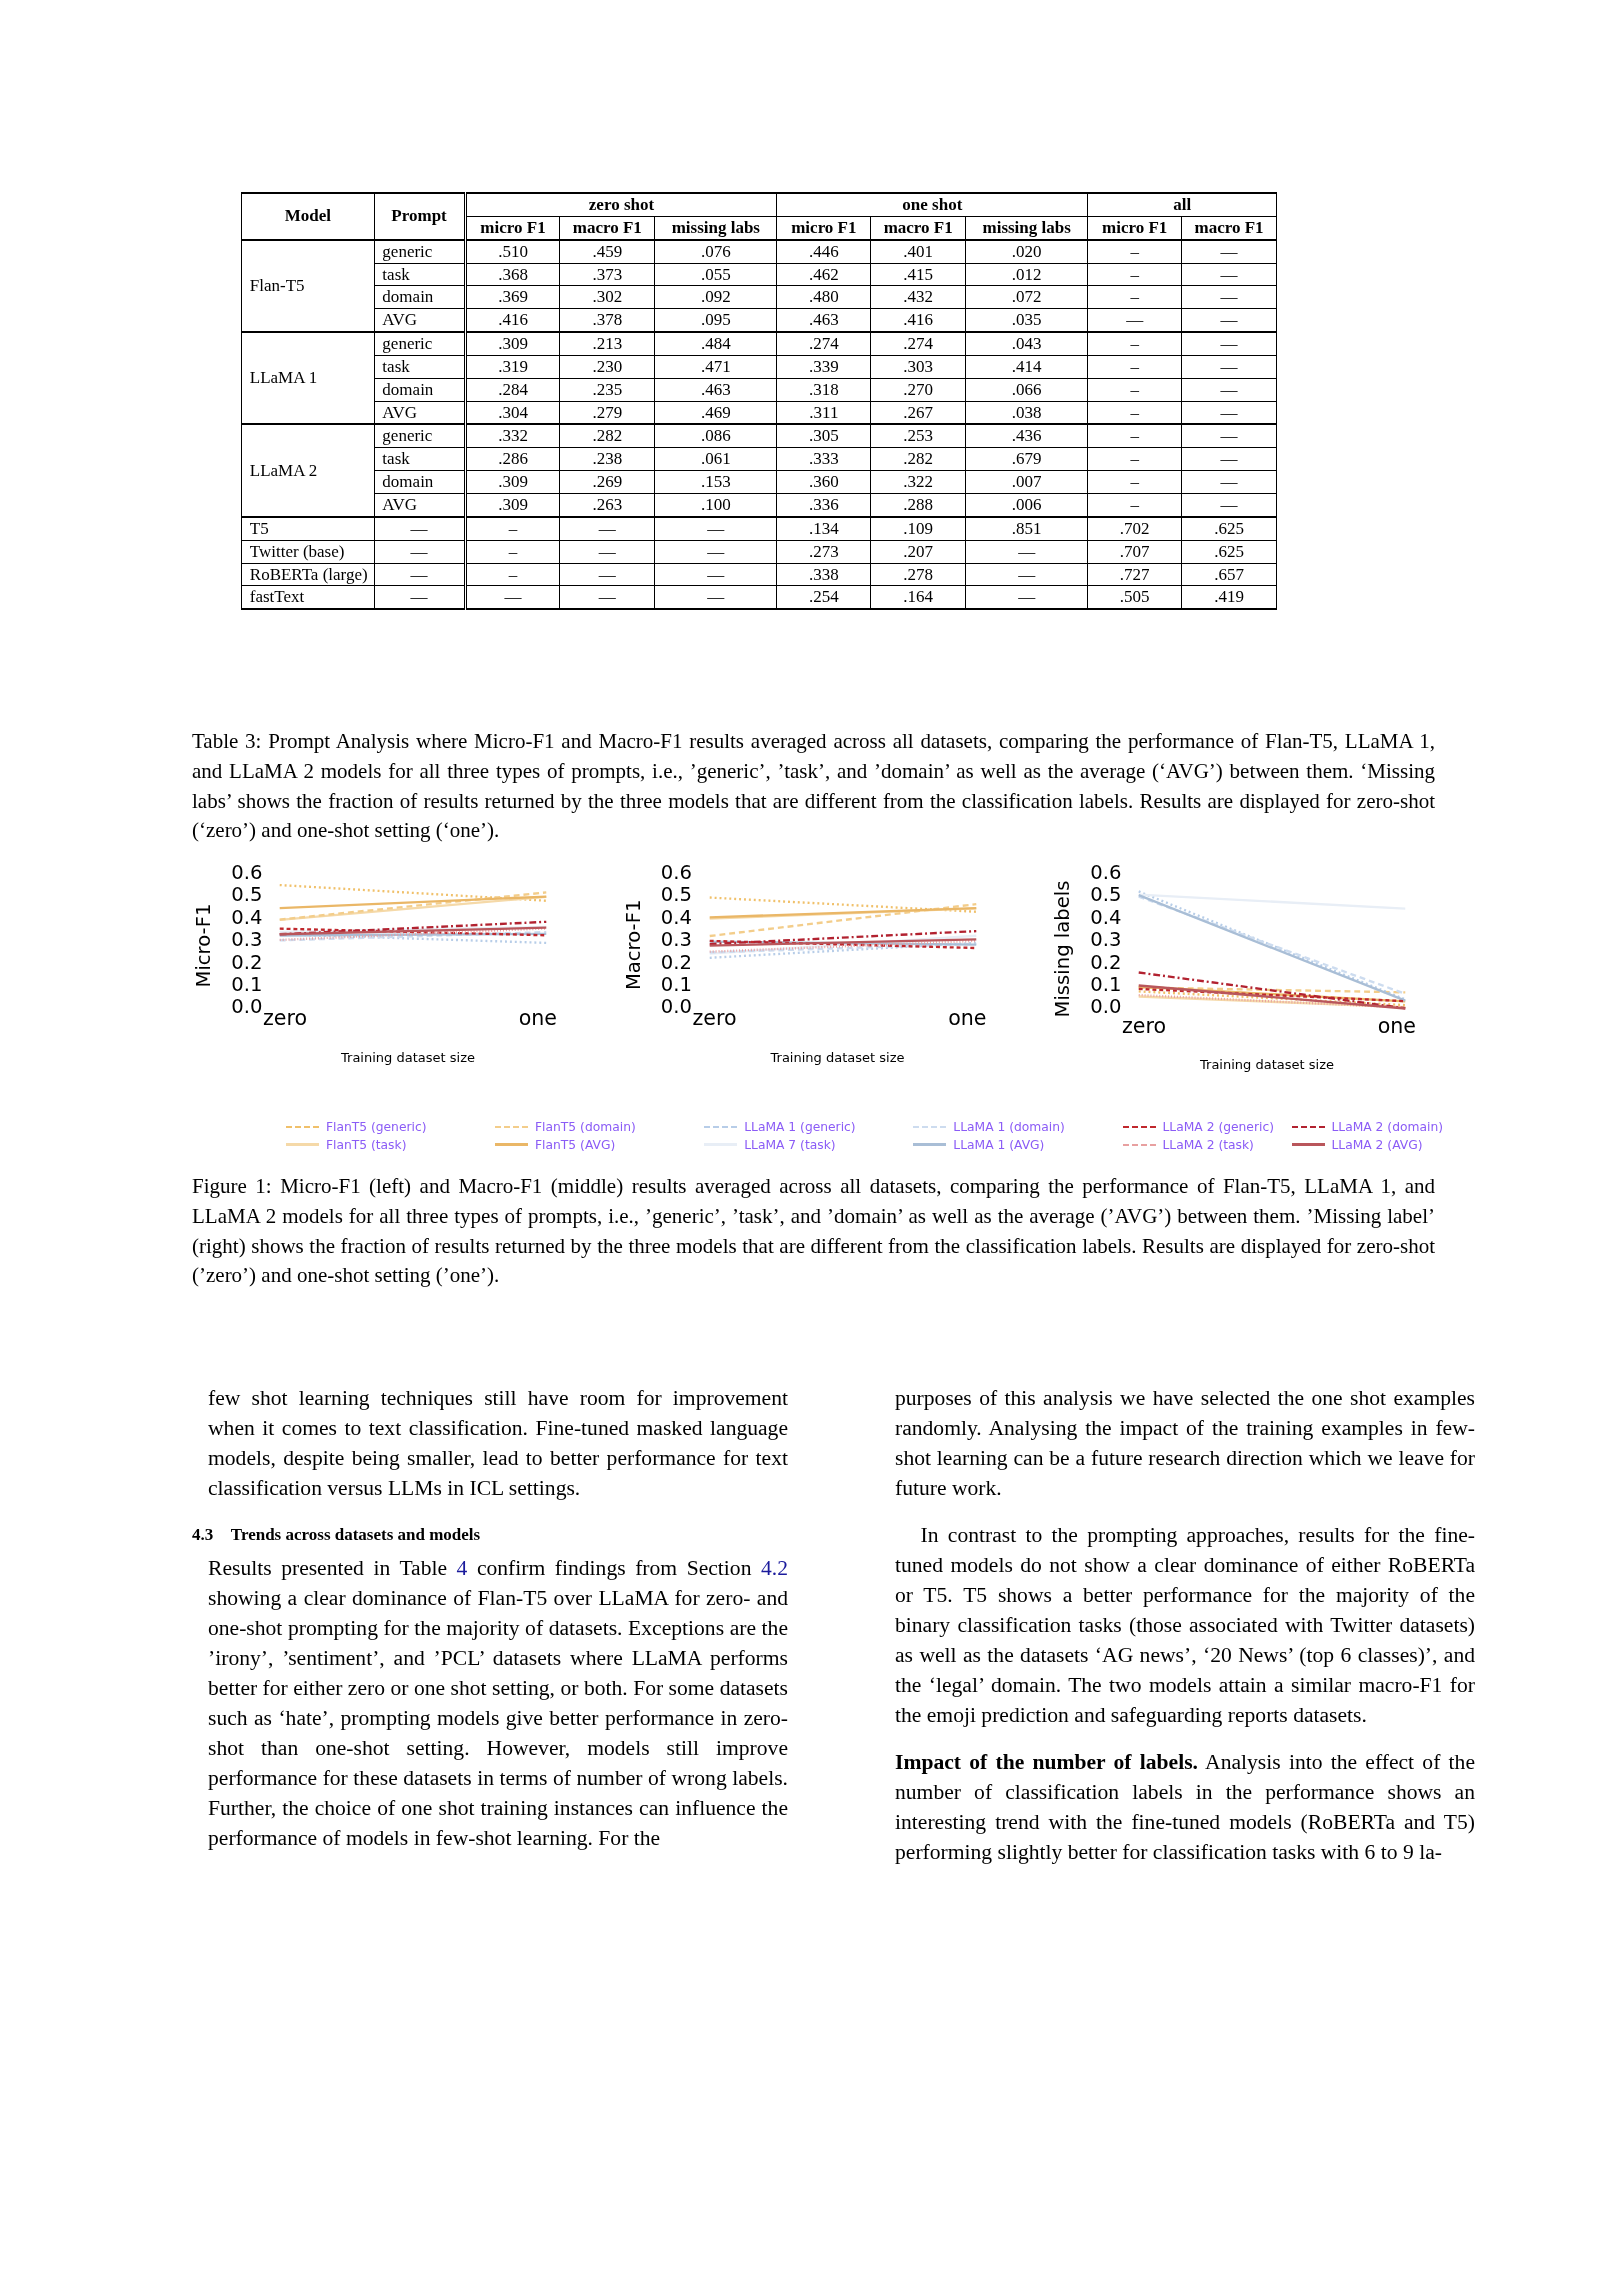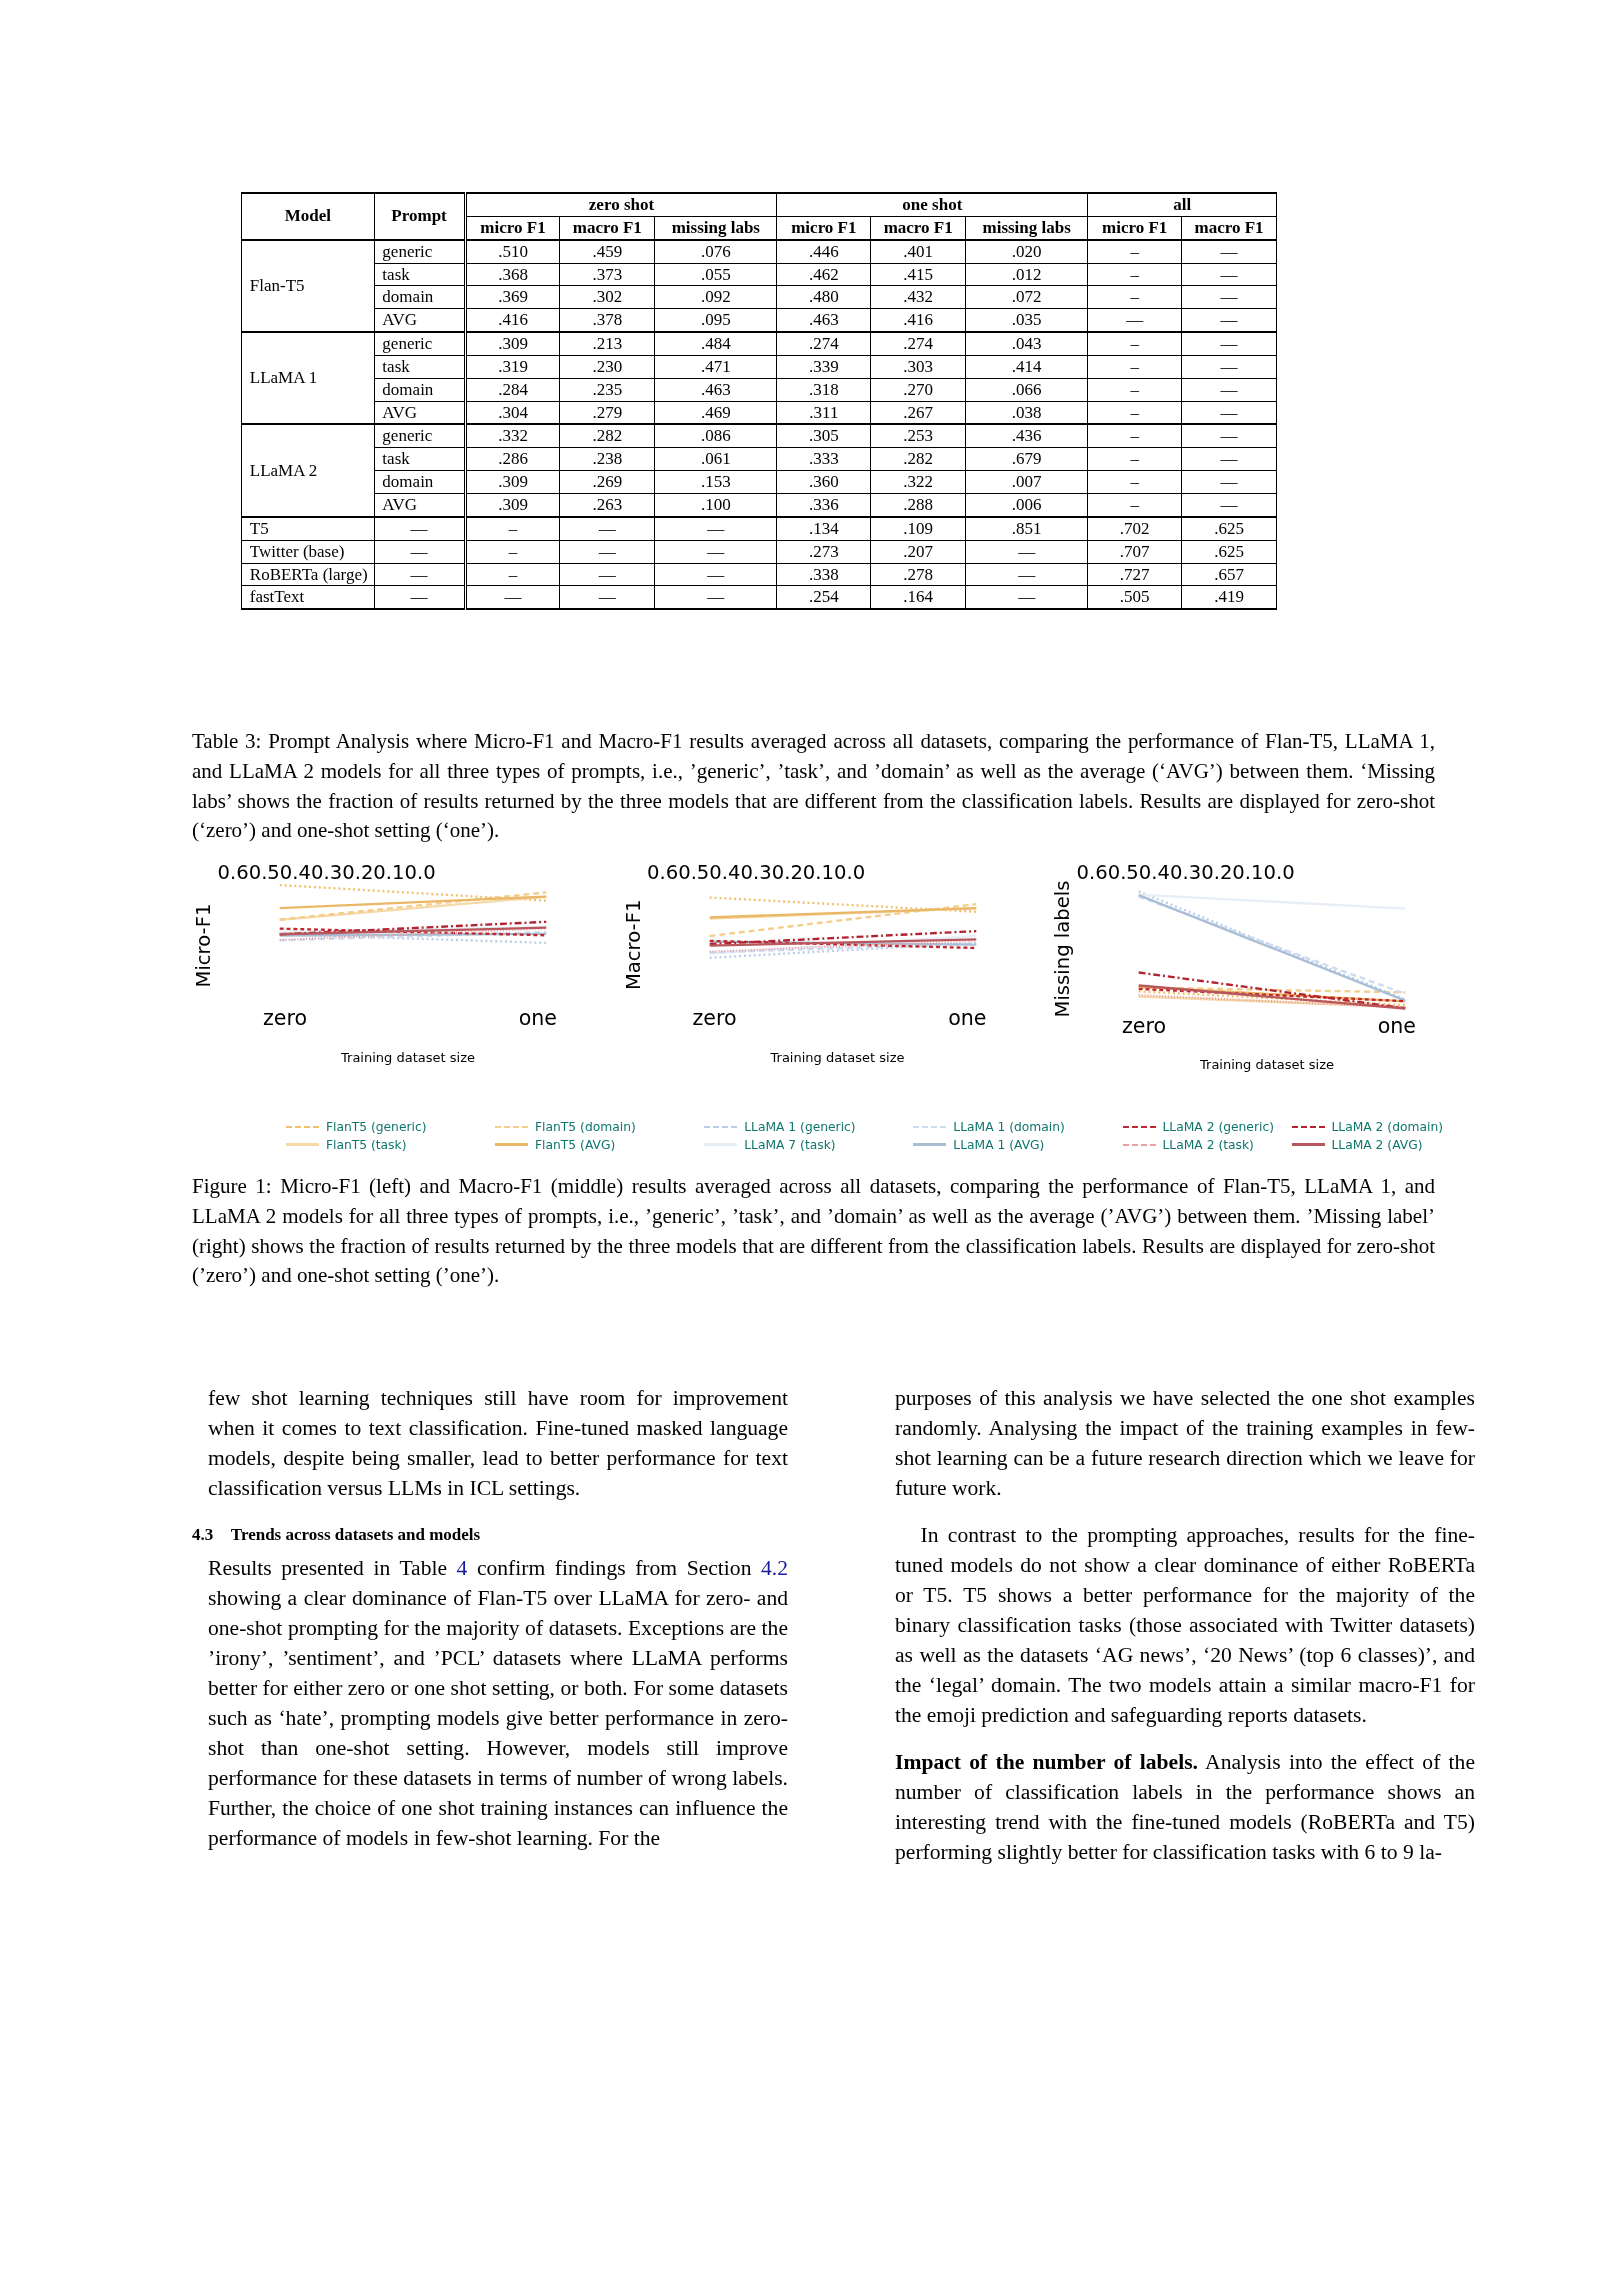--- a/index.html
+++ b/index.html
@@ -104,21 +104,21 @@
     align-self: center;
     padding-bottom: 17.6px;
     color: #000;
   }
   .yticks {
     font-family: "DejaVu Sans", sans-serif;
     font-size: 19.6px;
     text-align: right;
     width: 45px;
     display: flex;
-    flex-direction: row;
+    flex-direction: column;
     justify-content: space-between;
     height: 147px;
     color: #000;
   }
   .yticks span { line-height: 1; height: 12.7px; }
   .plot {
     position: relative;
     width: 294px;
     height: 147px;
     margin-left: 3.9px;
@@ -148,21 +148,21 @@
     left: 94px;
     top: 257px;
     width: 1157px;
     display: grid;
     grid-template-columns: repeat(4, 1fr);
     grid-auto-flow: column;
     grid-template-rows: repeat(2, auto);
     gap: 3.9px 17.6px;
     font-family: "DejaVu Sans", sans-serif;
     font-size: 12.3px;
-    color: #0f766e;
+    color: #8b5cf6;
   }
   .leg-item { display: flex; align-items: center; gap: 6.9px; white-space: nowrap; }
   .leg-swatch { width: 33px; height: 2.9px; flex: 0 0 33px; }
 </style>
 </head>
 <body>
 
 <div class="page">
 
   <div class="table-wrap">

